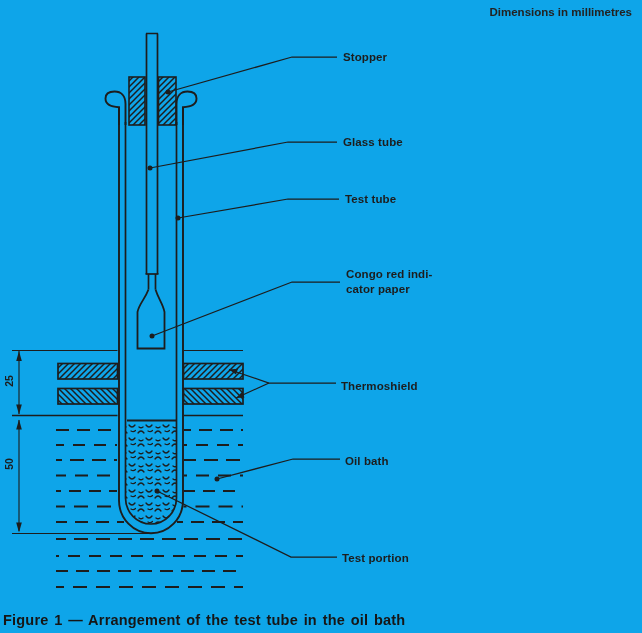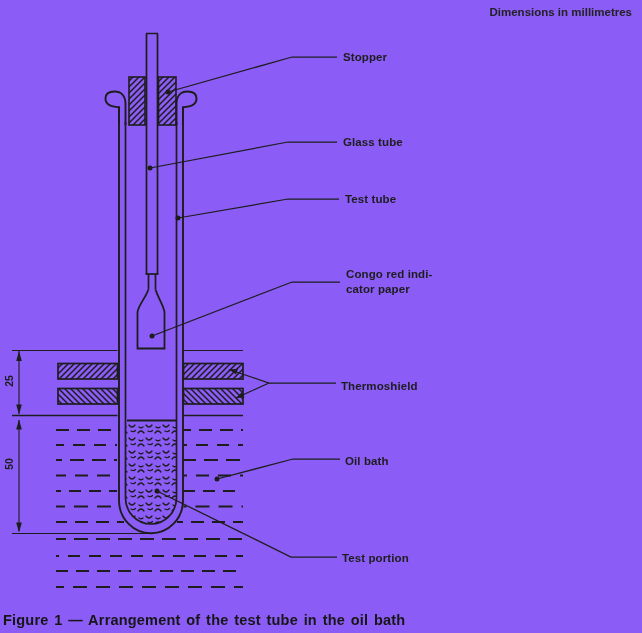--- a/index.html
+++ b/index.html
@@ -1,19 +1,19 @@
 <!DOCTYPE html>
 <html><head>
 <meta charset="utf-8">
 <style>
   html,body{margin:0;padding:0;background:#e8e8e6;}
   .page{
     position:relative;
     width:642px;height:633px;
-    background:#8b5cf6;
+    background:#0ea5e9;
     font-family:"Liberation Sans",sans-serif;
     overflow:hidden;
     text-align:center;
   }
   svg{display:block;}
   .lbl{
     font-family:"Liberation Sans",sans-serif;
     font-size:11.5px;
     font-weight:700;
     letter-spacing:0.1px;

